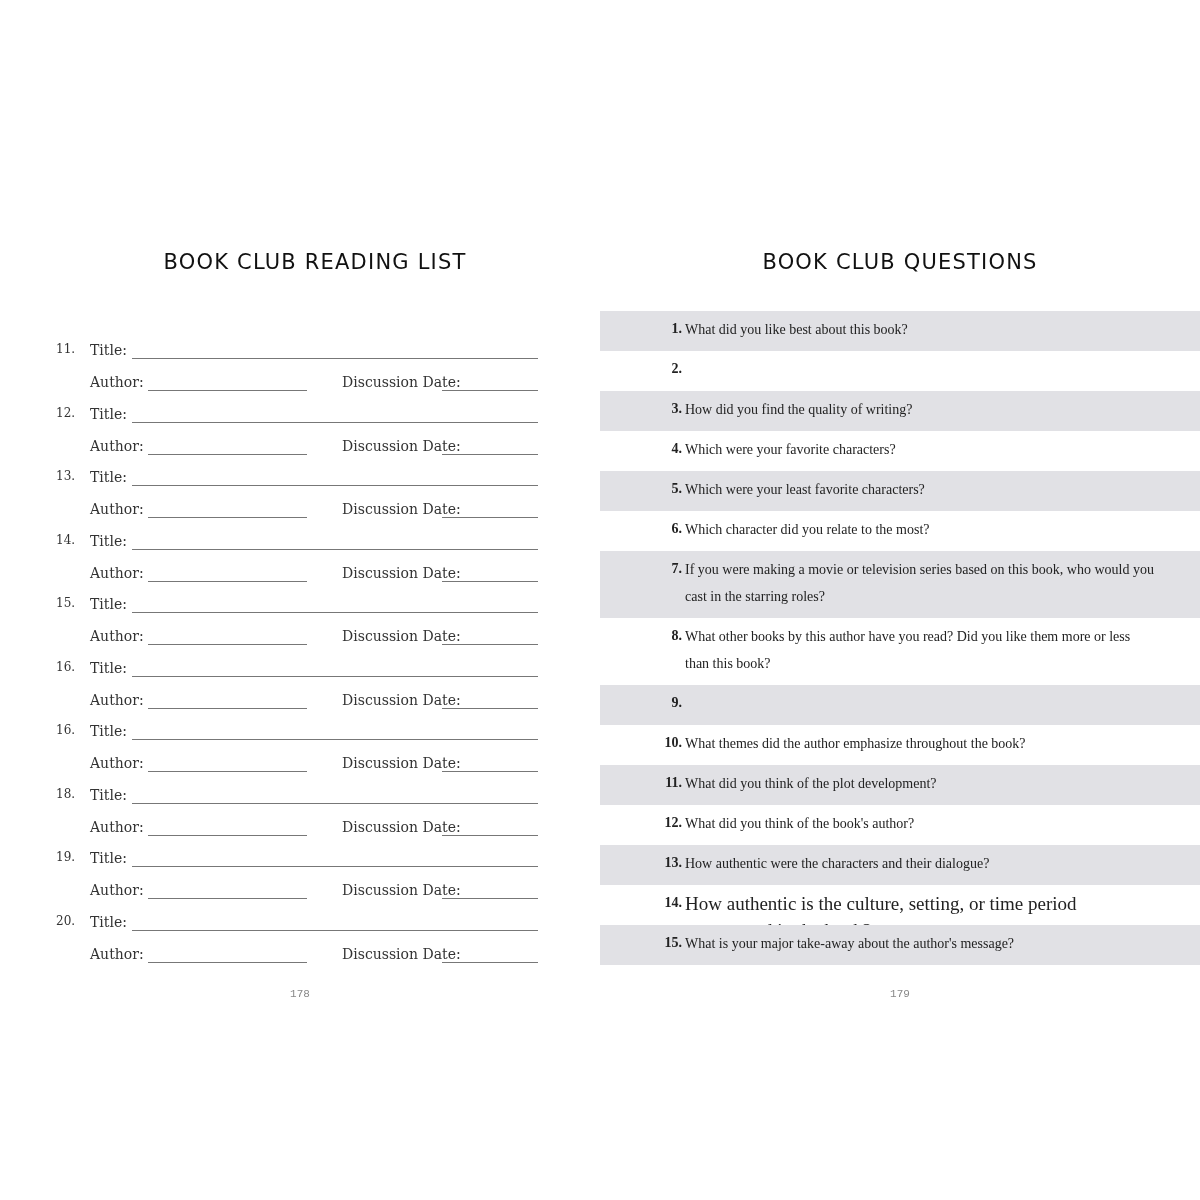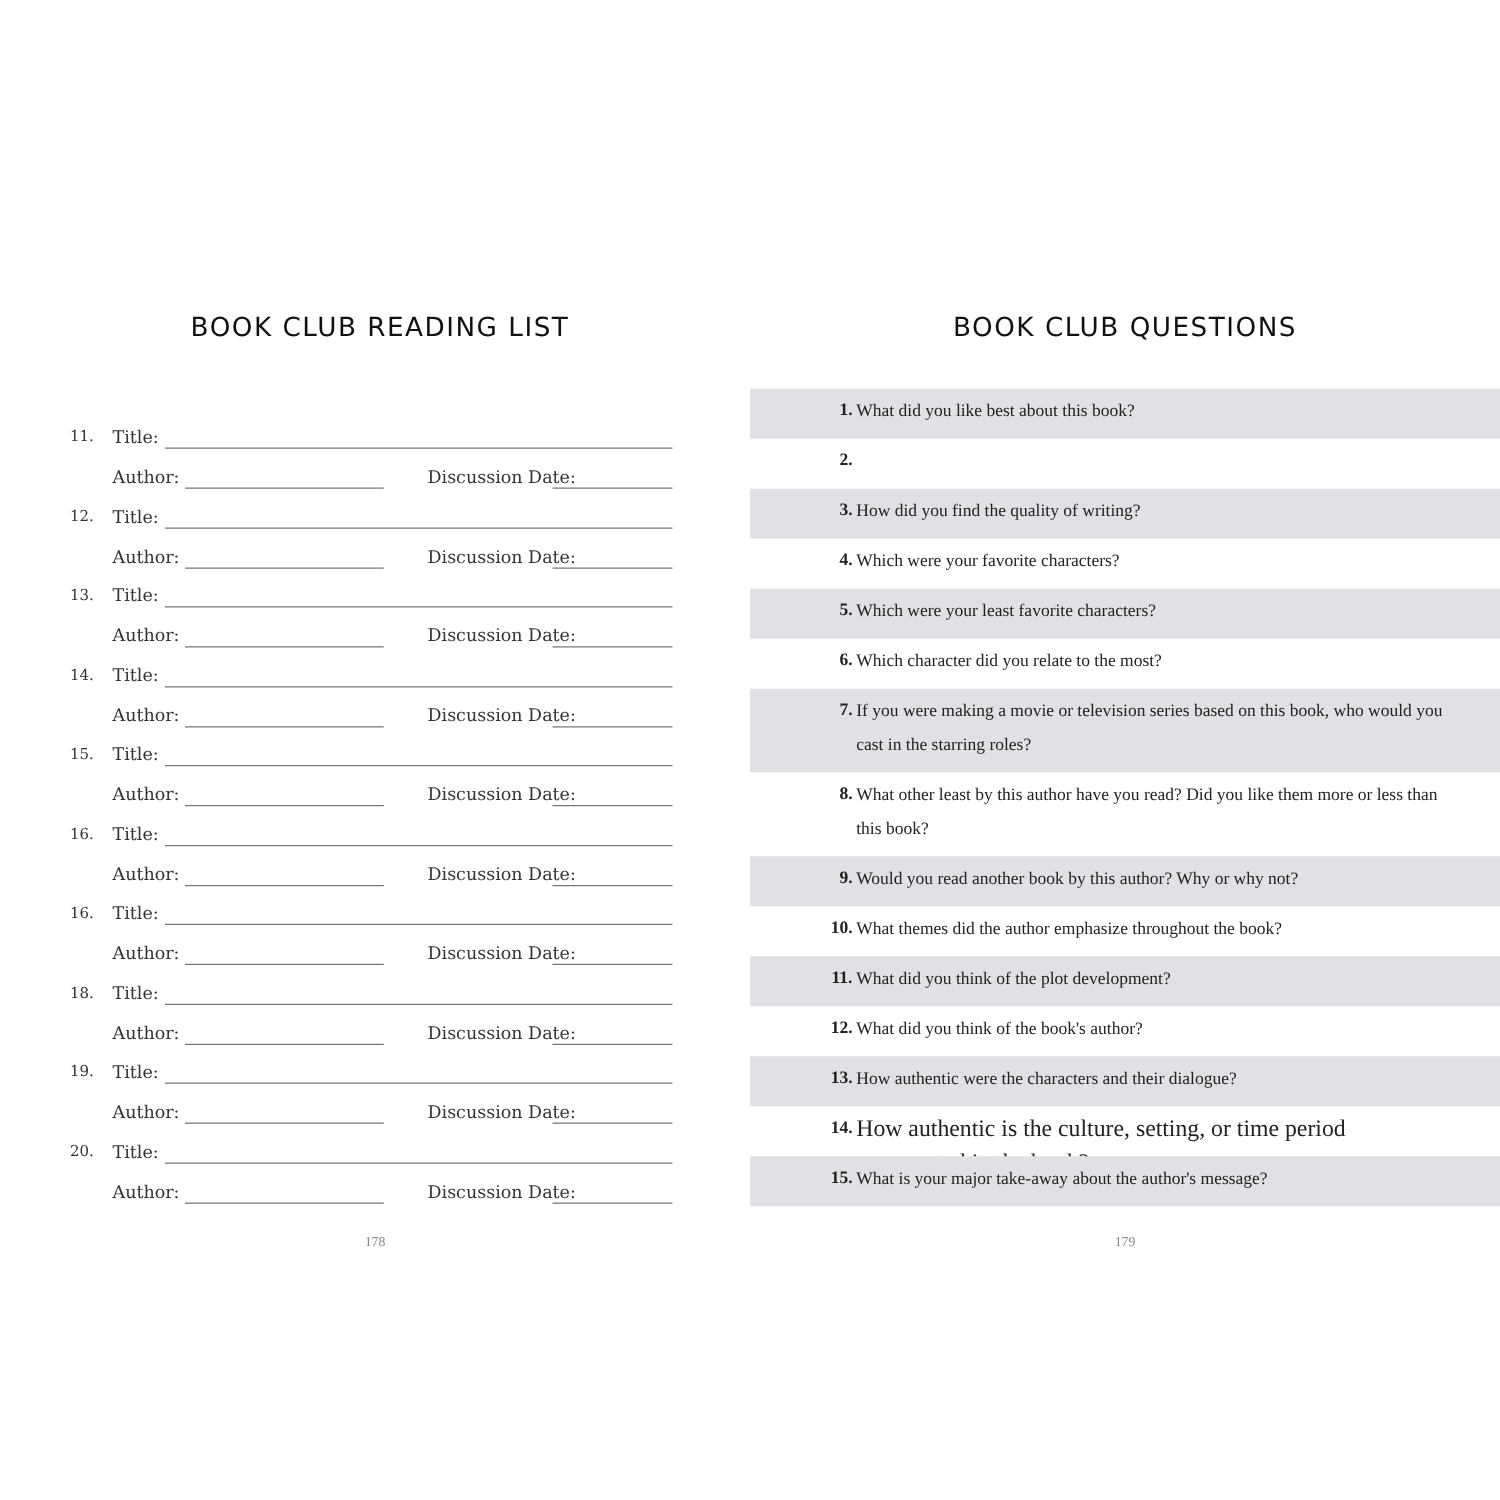--- a/index.html
+++ b/index.html
@@ -5,42 +5,42 @@
     html, body { margin: 0; padding: 0; background: #ffffff; }
     body { width: 1200px; height: 1200px; position: relative; overflow: hidden; color: #1a1a1a; }
     .page { position: absolute; top: 0; height: 1200px; }
     .page-left { left: 0; width: 600px; }
     .page-right { left: 600px; width: 600px; }
     .heading {
       position: absolute; top: 236px; left: 0; width: 100%; text-align: center;
       font-family: "DejaVu Sans", sans-serif; font-size: 21px; letter-spacing: 1.2px;
       font-weight: normal; color: #111;
     }
-    .page-left .heading { left: 4px; width: 600px; }
+    .page-left .heading { left: 15px; width: 600px; }
     .page-right .heading { left: 0; width: 600px; }
 
     
     .reading-list { position: absolute; left: 56px; top: 340px; width: 484px; }
     .entry { height: 63.5px; position: relative; }
     .row { position: absolute; left: 0; height: 22px; width: 484px;
       font-family: "DejaVu Serif", serif; font-size: 14px; color: #333; }
     .row-title { top: 0; }
     .row-author { top: 32px; }
     .num { position: absolute; left: 0; top: 2px; font-size: 12px; width: 30px; }
     .lbl { position: absolute; top: 2px; }
     .lbl-title { left: 34px; }
     .lbl-author { left: 34px; }
     .lbl-date { left: 261px; margin-left: 25px; }
     .line { position: absolute; border-bottom: 1.3px solid #777; height: 0; top: 18px; }
     .line-title { left: 76px; width: 406px; }
     .line-author { left: 92px; width: 159px; }
     .line-date { left: 386px; width: 96px; }
 
     .page-num { position: absolute; top: 988px; left: 0; width: 600px; text-align: center;
-      font-family: Liberation Serif, serif; font-size: 11px; color: #888; }
+      font-family: Liberation Mono, monospace; font-size: 11px; color: #888; }
 
     
     .questions { position: absolute; left: 0; top: 311px; width: 600px; }
     .q { position: relative; width: 600px; height: 40px;
       font-family: "Liberation Serif", serif; font-size: 14px; color: #222; }
     .q.shaded { background: #e1e1e5; }
     .q.tall { height: 67px; }
     .q-num { position: absolute; top: 10px; text-align: right; width: 82px; left: 0; font-weight: bold; }
     .q-text { position: absolute; top: 10px; left: 85px; width: 470px; line-height: 27px; margin-top: -5px; }
   </style>
@@ -213,25 +213,24 @@
     <div class="q">
         <span class="q-num">6.</span>
         <span class="q-text">Which character did you relate to the most?</span>
       </div>
     <div class="q shaded tall">
         <span class="q-num">7.</span>
         <span class="q-text">If you were making a movie or television series based on this book, who would you cast in the starring roles?</span>
       </div>
     <div class="q tall">
         <span class="q-num">8.</span>
-        <span class="q-text">What other least by this author have you read? Did you like them more or less than this book?</span>
+        <span class="q-text">What other books by this author have you read? Did you like them more or less than this book?</span>
       </div>
     <div class="q shaded">
         <span class="q-num">9.</span>
-        <span class="q-text">Would you read another book by this author? Why or why not?</span>
       </div>
     <div class="q">
         <span class="q-num">10.</span>
         <span class="q-text">What themes did the author emphasize throughout the book?</span>
       </div>
     <div class="q shaded">
         <span class="q-num">11.</span>
         <span class="q-text">What did you think of the plot development?</span>
       </div>
     <div class="q">

